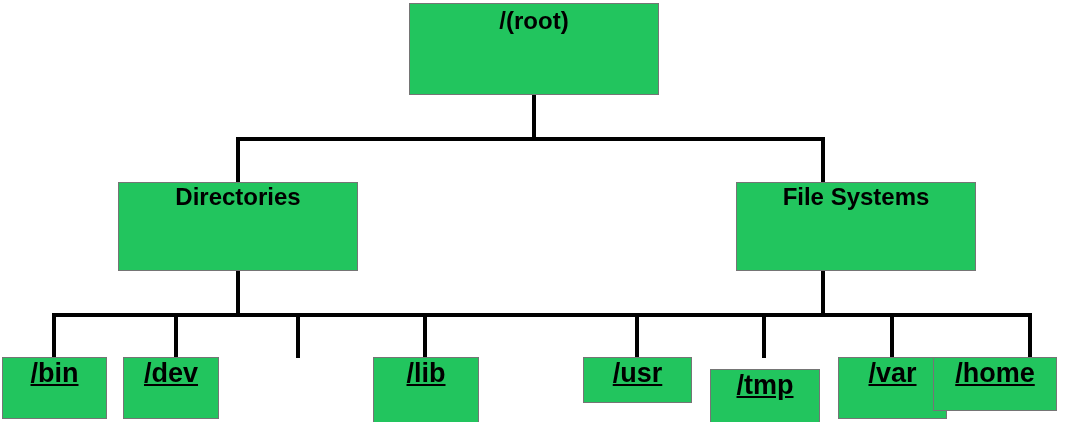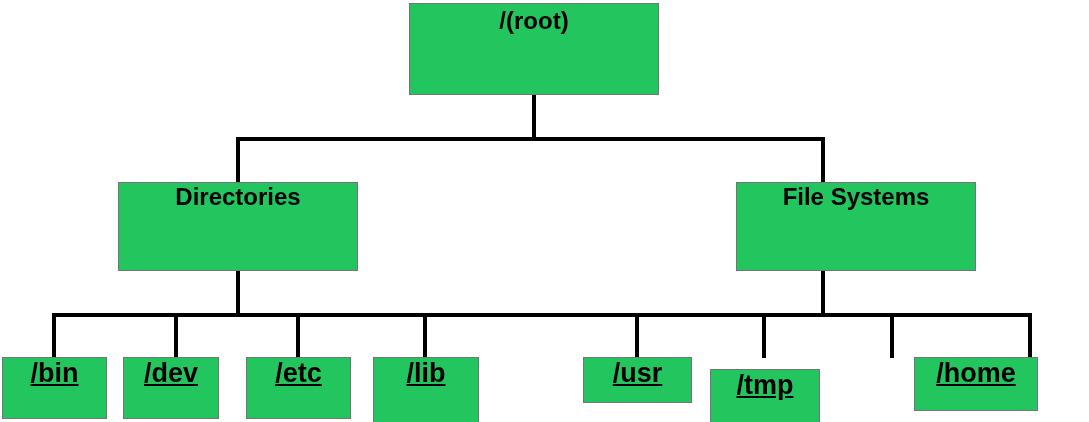--- a/index.html
+++ b/index.html
@@ -73,30 +73,30 @@
   <div class="node branch-node" style="left:703px; top:182px; width:240px; height:89px;margin-left:33px;">
     <span class="lbl">File Systems</span>
   </div>
 
   <div class="node leaf-node" style="left:2px;   top:357px; width:105px; height:62px;">
     <span class="lbl">/bin</span>
   </div>
   <div class="node leaf-node" style="left:123px; top:357px; width:96px; height:62px;">
     <span class="lbl">/dev</span>
   </div>
-  <div class="node leaf-node" style="left:246px; top:357px; width:105px; height:62px;">
-    <span class="lbl">/etc</span>
-  </div>
   <div class="node leaf-node" style="left:373px; top:357px; width:106px; height:76px;">
     <span class="lbl">/lib</span>
   </div>
 
   <div class="node leaf-node" style="left:583px; top:357px; width:109px; height:46px;">
     <span class="lbl">/usr</span>
   </div>
   <div class="node leaf-node" style="left:710px; top:369px; width:110px; height:62px;">
     <span class="lbl">/tmp</span>
   </div>
-  <div class="node leaf-node" style="left:914px; top:357px; width:124px; height:54px;">
+  <div class="node leaf-node" style="left:838px; top:357px; width:109px; height:62px;">
+    <span class="lbl">/var</span>
+  </div>
+  <div class="node leaf-node" style="left:933px; top:357px; width:124px; height:54px;">
     <span class="lbl">/home</span>
   </div>
 
 </div>
 
 </body></html>

